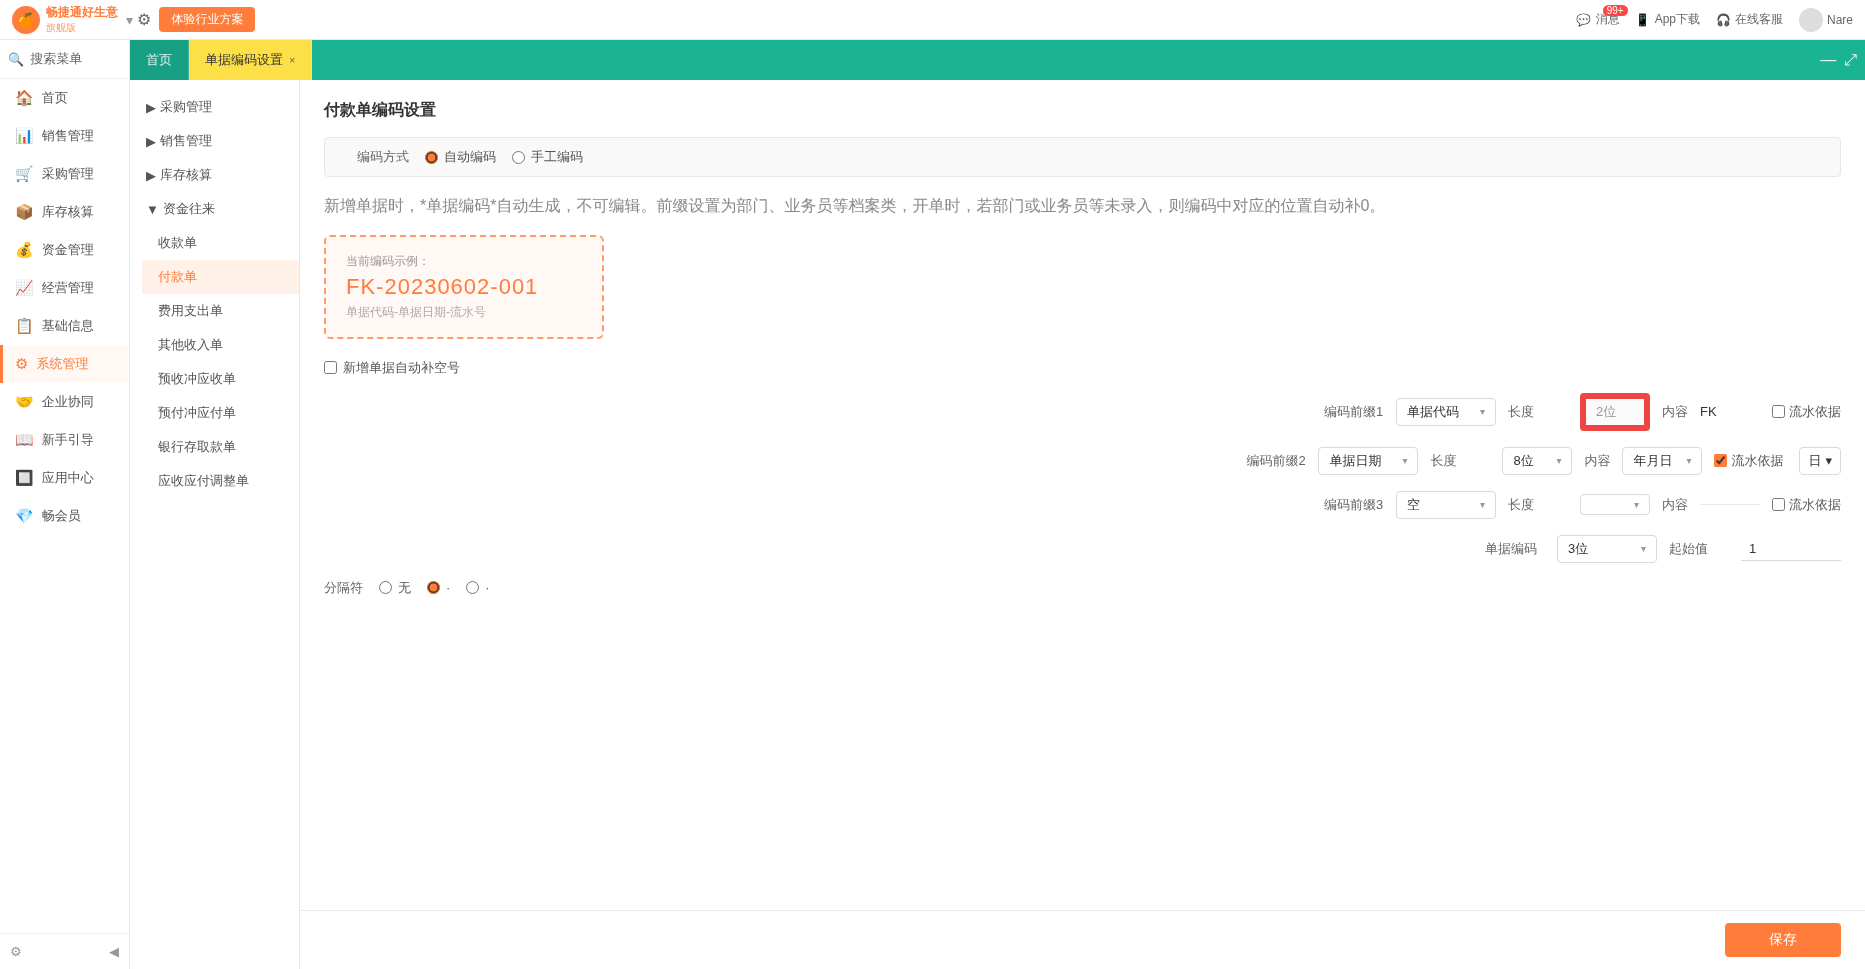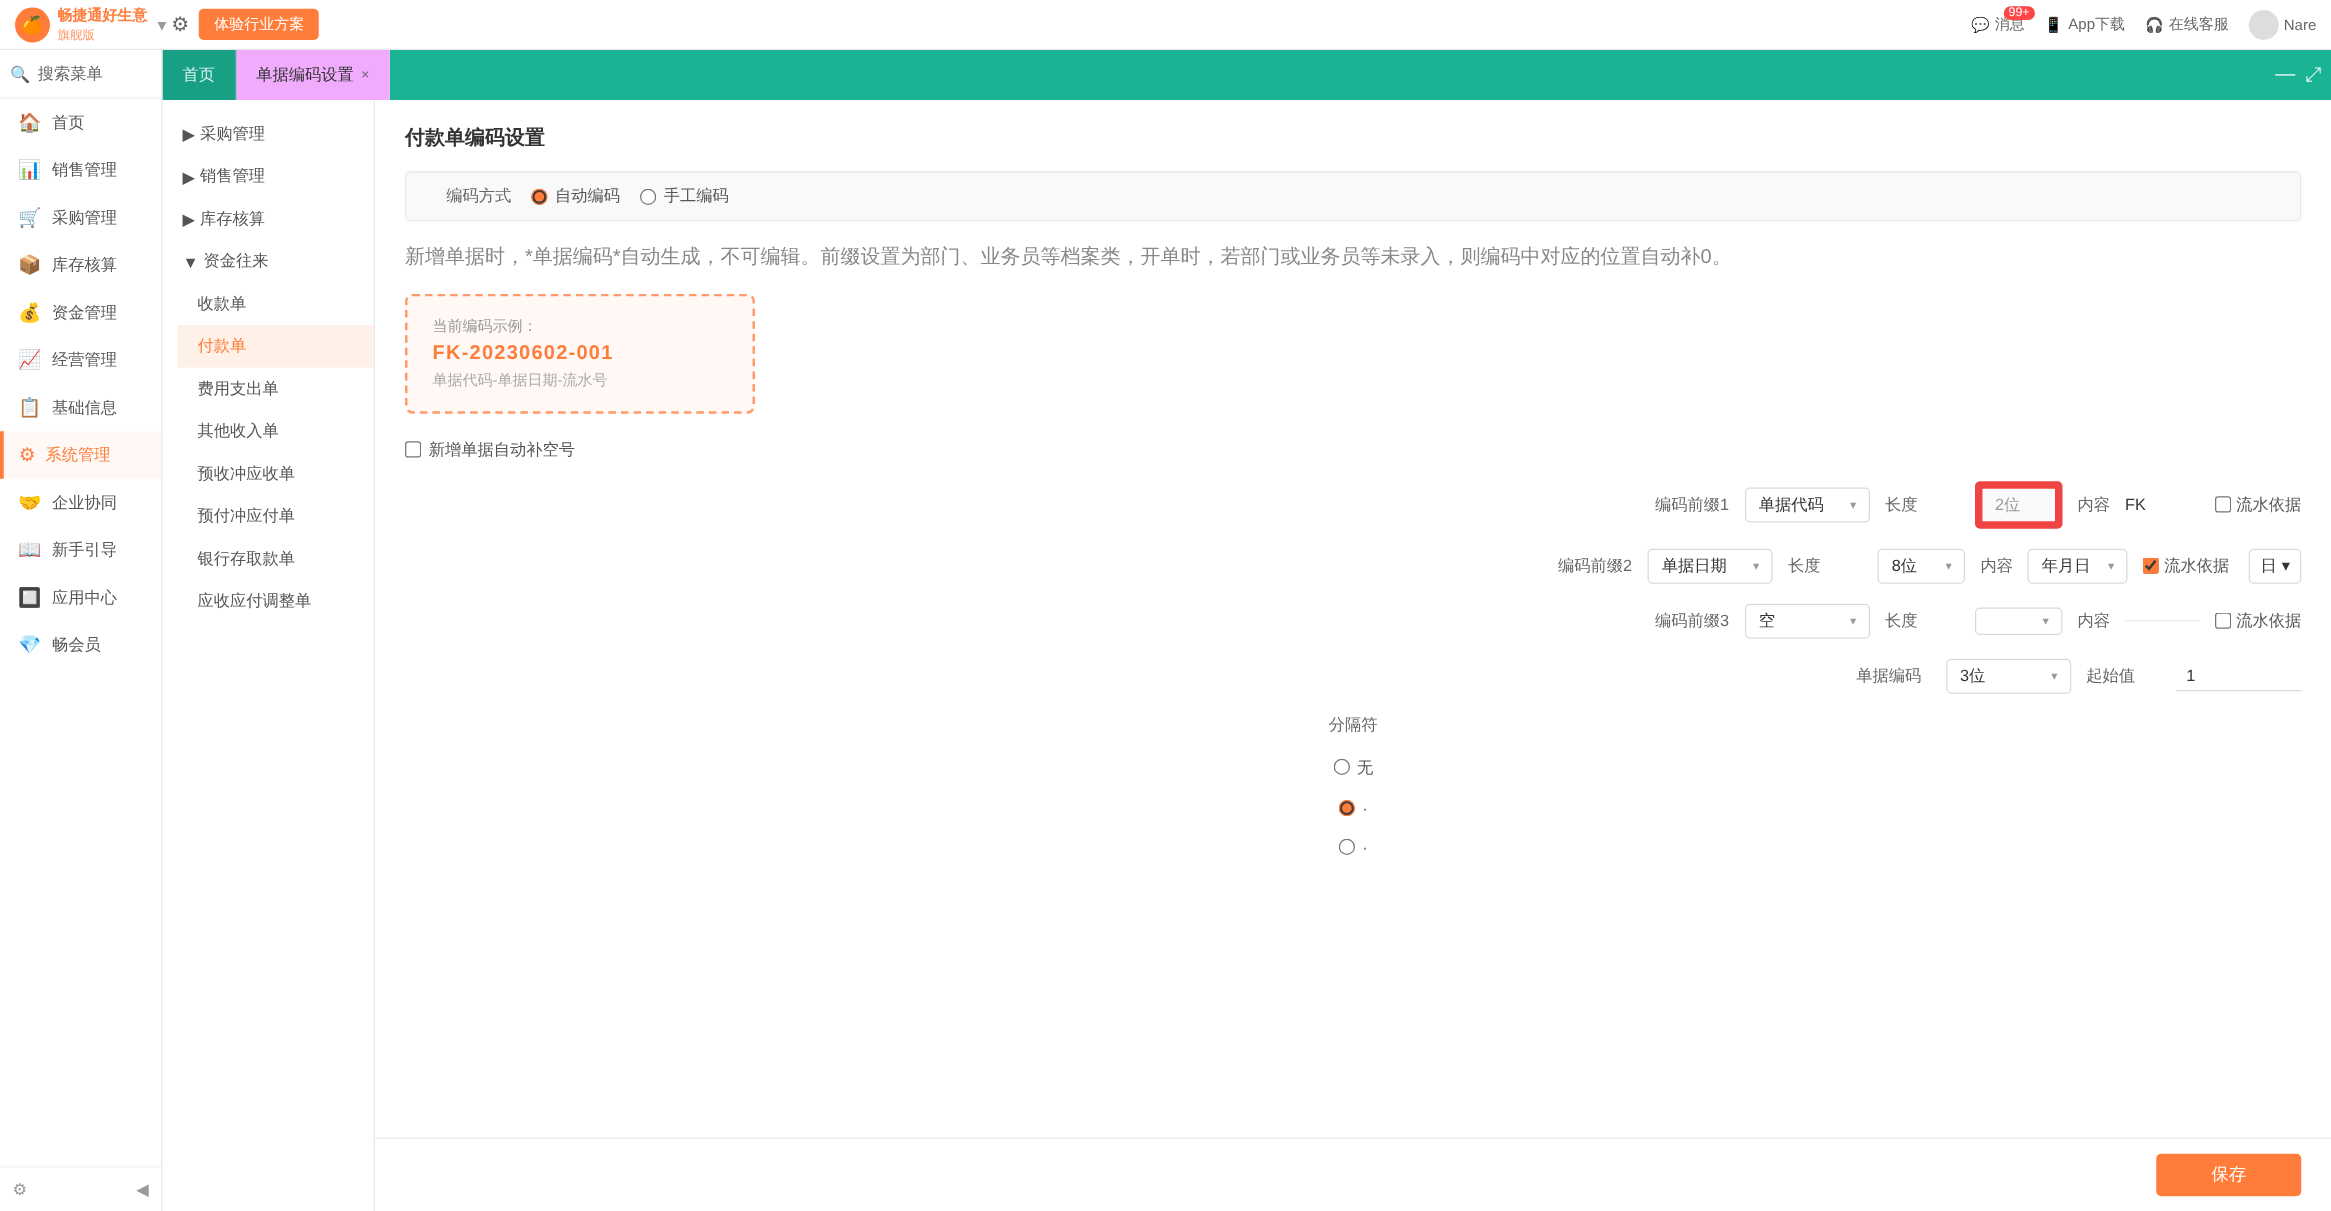--- a/index.html
+++ b/index.html
@@ -29,21 +29,21 @@
     .sidebar-icon { font-size: 15px; }
     .sidebar-footer { padding: 10px; display: flex; justify-content: space-between; border-top: 1px solid #f0f0f0; }
 
     
     .content-wrapper { flex: 1; display: flex; flex-direction: column; overflow: hidden; }
 
     
     .tab-bar { height: 40px; background: #1ab394; display: flex; align-items: center; padding: 0; }
     .tab-item { height: 40px; padding: 0 16px; display: flex; align-items: center; gap: 6px; cursor: pointer; font-size: 13px; color: rgba(255,255,255,0.85); border-right: 1px solid rgba(255,255,255,0.2); }
     .tab-item.home { background: rgba(0,0,0,0.1); }
-    .tab-item.active { background: #f0abfc; color: #333; }
+    .tab-item.active { background: #fde047; color: #333; }
     .tab-close { color: inherit; opacity: 0.7; font-size: 11px; cursor: pointer; }
     .tab-bar-actions { margin-left: auto; display: flex; align-items: center; gap: 8px; padding-right: 8px; }
     .tab-action-btn { color: rgba(255,255,255,0.9); cursor: pointer; font-size: 16px; background: none; border: none; }
 
     
     .full-content { display: flex; flex: 1; overflow: hidden; }
     .sub-sidebar { width: 170px; background: #fff; border-right: 1px solid #e8e8e8; padding: 10px 0; overflow-y: auto; }
     .sub-sidebar-item { padding: 8px 16px; cursor: pointer; color: #555; font-size: 13px; display: flex; align-items: center; gap: 6px; }
     .sub-sidebar-item.active { color: #ff7c3a; background: #fff0e8; font-weight: 500; }
     .sub-sidebar-group { padding: 8px 16px; cursor: pointer; color: #555; font-size: 13px; display: flex; align-items: center; gap: 4px; }
@@ -62,40 +62,40 @@
     .radio-group { display: flex; align-items: center; gap: 6px; }
     .radio-group label { display: flex; align-items: center; gap: 4px; cursor: pointer; font-size: 13px; color: #555; }
     input[type="radio"] { accent-color: #ff7c3a; }
 
     
     .info-text { font-size: 16px; color: #888; margin-bottom: 16px; line-height: 1.6; }
 
     
     .preview-box { border: 2px dashed #ff9a6c; background: #fff8f5; border-radius: 6px; padding: 16px 20px; display: inline-block; margin-bottom: 20px; min-width: 280px; }
     .preview-label { font-size: 12px; color: #999; margin-bottom: 4px; }
-    .preview-code { font-size: 16px; font-weight: 700; color: #ff7c3a; letter-spacing: 1px; }
+    .preview-code { font-size: 22px; font-weight: 400; color: #ff7c3a; letter-spacing: 1px; }
     .preview-hint { font-size: 12px; color: #aaa; margin-top: 4px; }
 
     
     .checkbox-row { display: flex; align-items: center; gap: 6px; margin-bottom: 16px; font-size: 13px; color: #555; }
     input[type="checkbox"] { accent-color: #ff7c3a; }
 
     
     .field-row { display: flex; align-items: center; gap: 12px; margin-bottom: 16px; justify-content: flex-end; }
     .field-label { color: #666; font-size: 13px; min-width: 60px; white-space: nowrap; }
     .field-select { display: flex; align-items: center; border: 1px solid #d9d9d9; border-radius: 4px; padding: 4px 10px; min-width: 100px; cursor: pointer; background: #fff; font-size: 13px; gap: 6px; justify-content: space-between; }
     .field-select-arrow { color: #999; font-size: 10px; }
     .field-input { border: 6px solid #ef4444; border-radius: 4px; padding: 4px 10px; min-width: 80px; font-size: 13px; color: #999; background: #fafafa; }
     .field-content-label { font-size: 13px; color: #666; }
     .field-content-value { font-size: 13px; color: #333; min-width: 40px; }
     .checkbox-inline { display: flex; align-items: center; gap: 4px; font-size: 13px; color: #555; }
     .day-select { display: flex; align-items: center; border: 1px solid #d9d9d9; border-radius: 4px; padding: 4px 8px; cursor: pointer; background: #fff; font-size: 13px; gap: 4px; }
 
     
-    .separator-row { display: flex; align-items: center; gap: 16px; margin-top: 8px; flex-direction: column; }
+    .separator-row { display: flex; align-items: center; gap: 16px; margin-top: 8px; }
     .separator-label { color: #666; font-size: 13px; }
     .separator-radio { display: flex; align-items: center; gap: 6px; font-size: 13px; color: #555; }
   </style>
 </head>
 <body>
 
 <div class="top-bar">
   <div class="top-bar-left">
     <div class="top-bar-logo">
       <div class="logo-icon">🍊</div>

